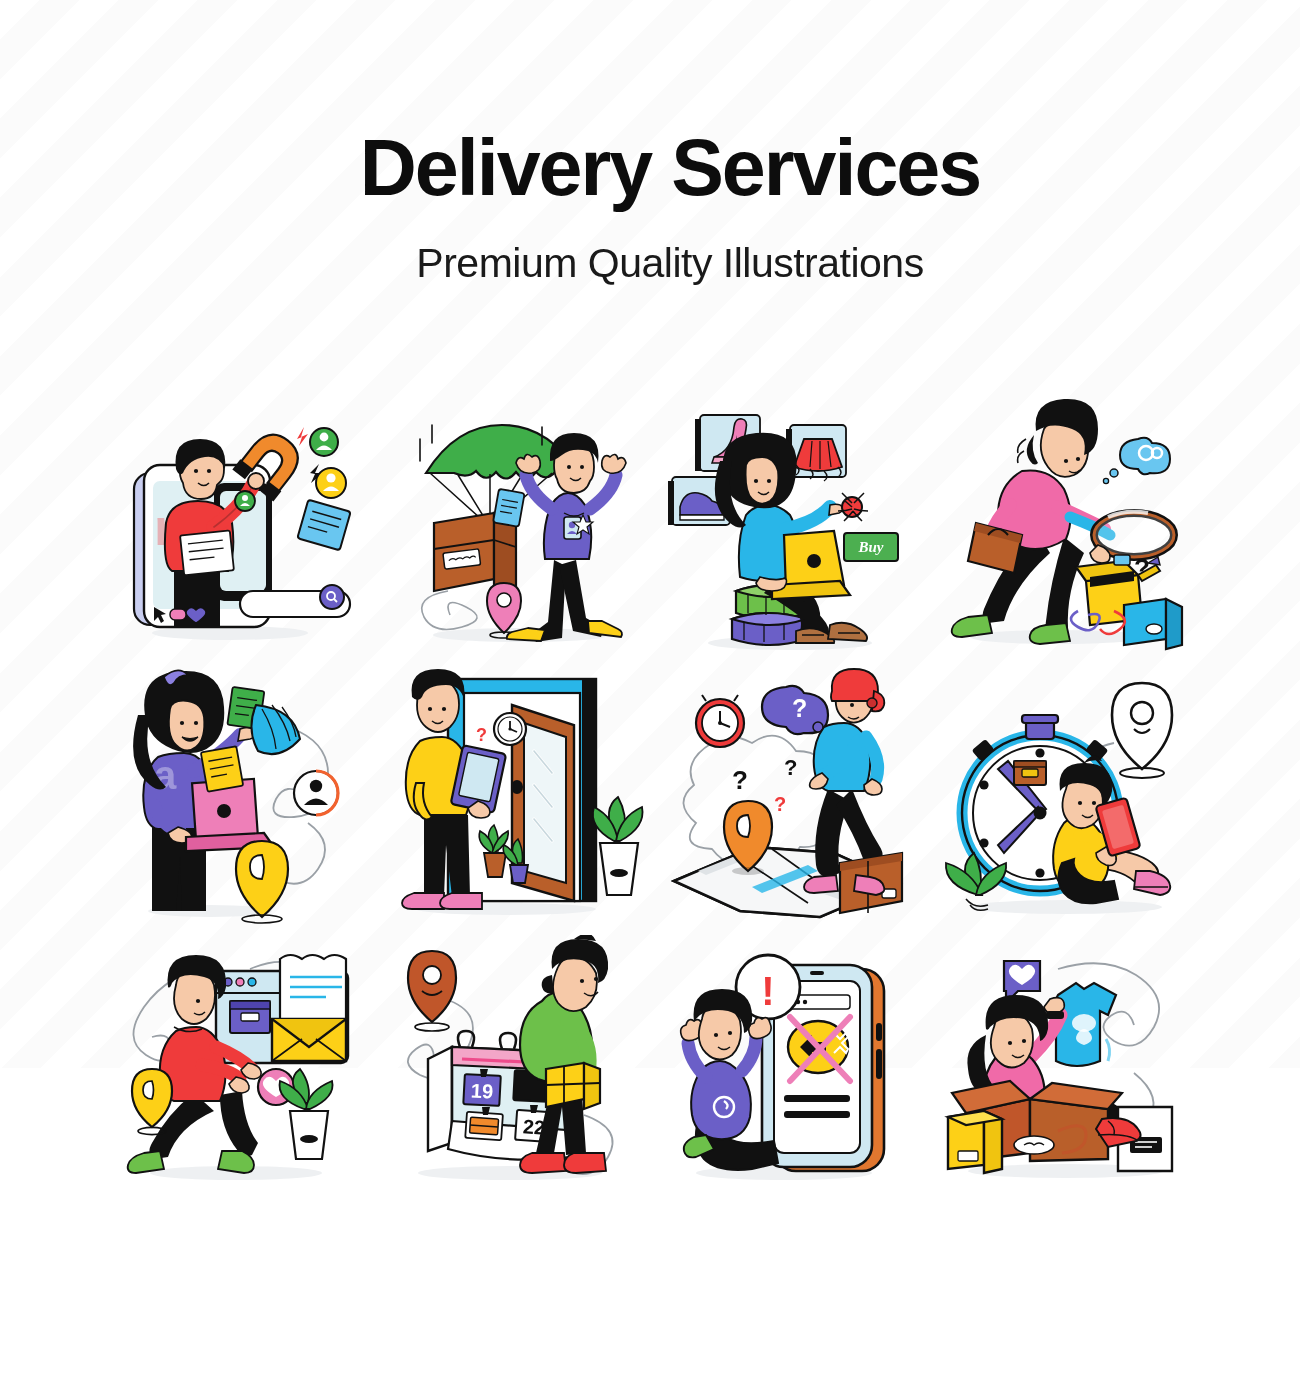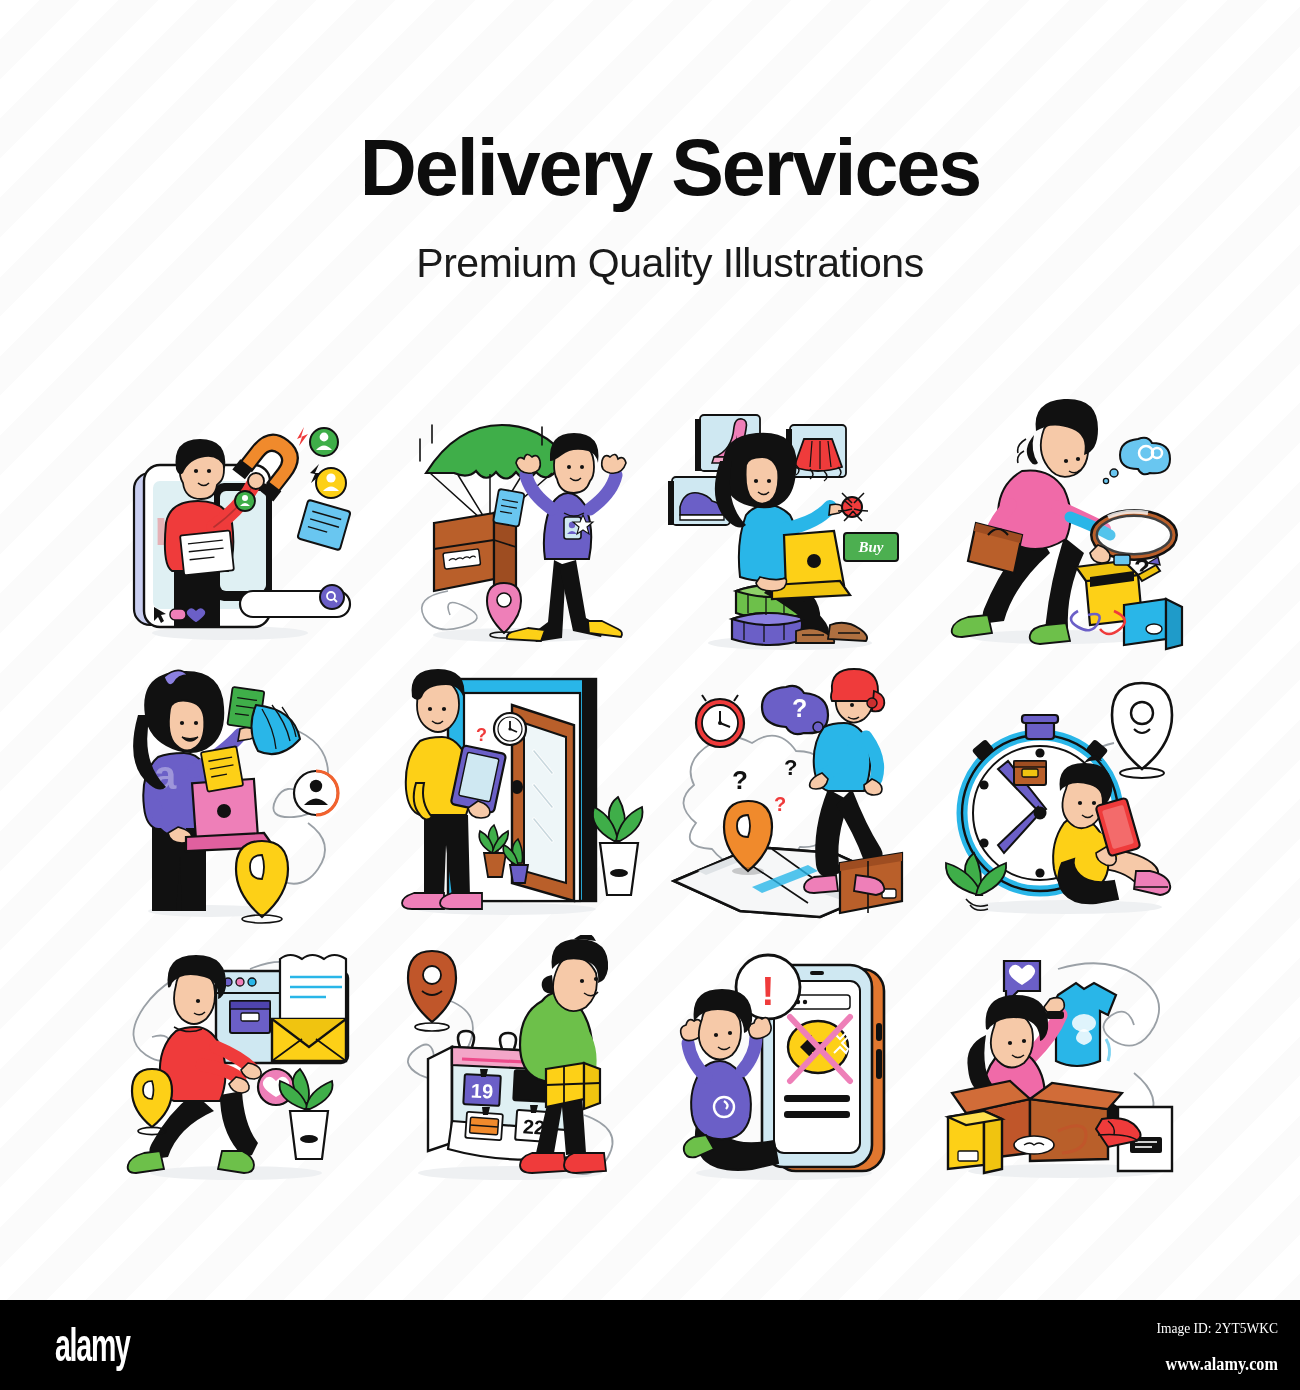--- a/index.html
+++ b/index.html
@@ -4,21 +4,21 @@
 <style>
   * { box-sizing: border-box; }
   html, body { margin:0; padding:0; }
   body {
     width:1300px; height:1390px;
     background:#ffffff;
     font-family:"Liberation Sans", sans-serif;
     overflow:hidden;
     position:relative;
   }
-  .sheet { width:1300px; height:1390px; position:relative; background:#fff;padding-left:40px; }
+  .sheet { width:1300px; height:1068px; position:relative; background:#fff;padding-left:40px; }
 
   
   .header { width:100%; text-align:center; padding-top:128px; }
   .title {
     font-family:"Liberation Sans", sans-serif;
     font-weight:700; font-size:79px; line-height:1.0;
     letter-spacing:-2px; color:#0d0d0d; margin:0;
   }
   .subtitle {
     font-family:"Liberation Sans", sans-serif;
@@ -795,20 +795,13 @@
         <line x1="197" y1="212" x2="214" y2="212" stroke="#fff" stroke-width="1.6"></line>
 
         <path d="M164 184 q26-4 36 10 q6 8-2 12 l-28 6 l-12-18Z" fill="#ef3b3b" stroke="#111" stroke-width="2"></path>
         <path d="M160 200 q30-2 40 6" stroke="#111" stroke-width="1.5" fill="none"></path>
         <path d="M170 186 q8 6 6 14" stroke="#111" stroke-width="1.5" fill="none"></path>
       </svg>
     </div>
 
   </div>
 
-  <div class="wm-bar">
-    <div class="wm-logo">alamy</div>
-    <div class="wm-right">
-      <p class="wm-id">Image ID: 2YT5WKC</p>
-      <p class="wm-url">www.alamy.com</p>
-    </div>
-  </div>
 </div>
 
 </body></html>

